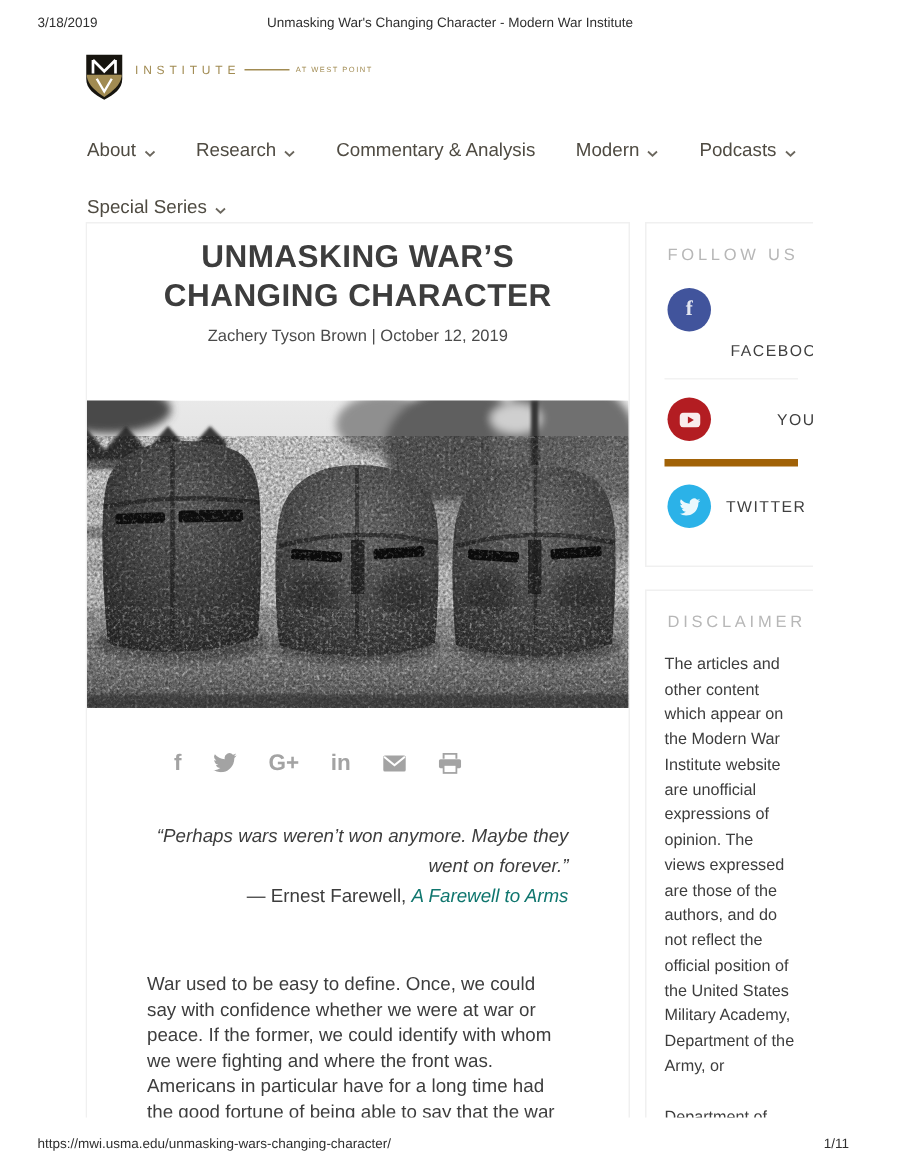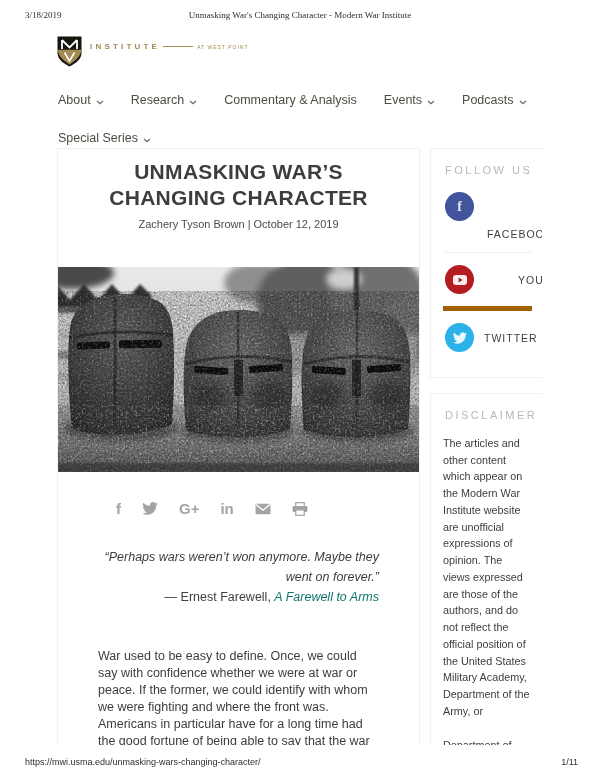--- a/index.html
+++ b/index.html
@@ -2,32 +2,32 @@
 <html><head>
 <meta charset="utf-8">
 <style>
   * { margin:0; padding:0; box-sizing:border-box; }
   html,body { width:600px; height:776px; }
   body {
     font-family:"Liberation Sans", sans-serif;
     background:#ffffff; position:relative; overflow:hidden; color:#3d3d3d;
   }
   
-  .print-date { position:absolute; top:10px; left:25px; font-size:9px; color:#2f2f2f;font-family:Liberation Serif, serif; }
-  .print-doc-title { position:absolute; top:10px; left:100px; right:100px; text-align:center; font-size:9px; color:#2f2f2f;font-family:Liberation Serif, serif; }
+  .print-date { position:absolute; top:10px; left:25px; font-size:9px; color:#2f2f2f; }
+  .print-doc-title { position:absolute; top:10px; left:100px; right:100px; text-align:center; font-size:9px; color:#2f2f2f; }
   .print-url { position:absolute; bottom:9px; left:25px; font-size:9px; color:#2f2f2f; }
-  .print-page { position:absolute; bottom:9px; right:22px; font-size:9px; color:#2f2f2f; }
+  .print-page { position:absolute; bottom:9px; right:34px; font-size:9px; color:#2f2f2f; }
 
   
   .site-header { position:absolute; top:36px; left:57px; display:flex; align-items:flex-start; }
   .logo { display:flex; align-items:flex-start; cursor:pointer; }
   .logo-text { margin-left:8px; padding-top:3px; }
   .logo-line1 { font-size:13.5px; font-weight:bold; letter-spacing:4.5px; color:#161616; white-space:nowrap; }
   .logo-line2 { display:flex; align-items:center; margin-top:3px; }
-  .logo-institute { font-size:8px; font-weight:bold; letter-spacing:3.2px; color:#a18b52; }
+  .logo-institute { font-size:8px; font-weight:normal; letter-spacing:3.2px; color:#a18b52; }
   .logo-rule { width:30px; height:1px; background:#a18b52; margin:0 4px 0 3px; }
   .logo-tagline { font-size:5px; letter-spacing:1px; color:#a18b52; white-space:nowrap; }
 
   
   .nav { position:absolute; top:92px; left:58px; width:480px; font-size:12.5px; color:#4f4b42; }
   .nav-row { display:flex; gap:27px; margin-bottom:22px; align-items:center; flex-wrap:nowrap; }
   .nav-item { display:flex; align-items:center; gap:5px; cursor:pointer; white-space:nowrap; }
   .chev { display:inline-block; margin-top:2px; color:#6b675e; }
 
   
@@ -104,21 +104,21 @@
     <span class="nav-item">
       <span>Research</span>
       <span class="chev"><svg width="8" height="5" viewBox="0 0 8 5">
             <path d="M1,1 L4,3.8 L7,1" fill="none" stroke="currentColor" stroke-width="1.2"></path>
           </svg></span>
     </span>
     <span class="nav-item">
       <span>Commentary &amp; Analysis</span>
     </span>
     <span class="nav-item">
-      <span>Events</span>
+      <span>Modern</span>
       <span class="chev"><svg width="8" height="5" viewBox="0 0 8 5">
             <path d="M1,1 L4,3.8 L7,1" fill="none" stroke="currentColor" stroke-width="1.2"></path>
           </svg></span>
     </span>
     <span class="nav-item">
       <span>Podcasts</span>
       <span class="chev"><svg width="8" height="5" viewBox="0 0 8 5">
             <path d="M1,1 L4,3.8 L7,1" fill="none" stroke="currentColor" stroke-width="1.2"></path>
           </svg></span>
     </span>

